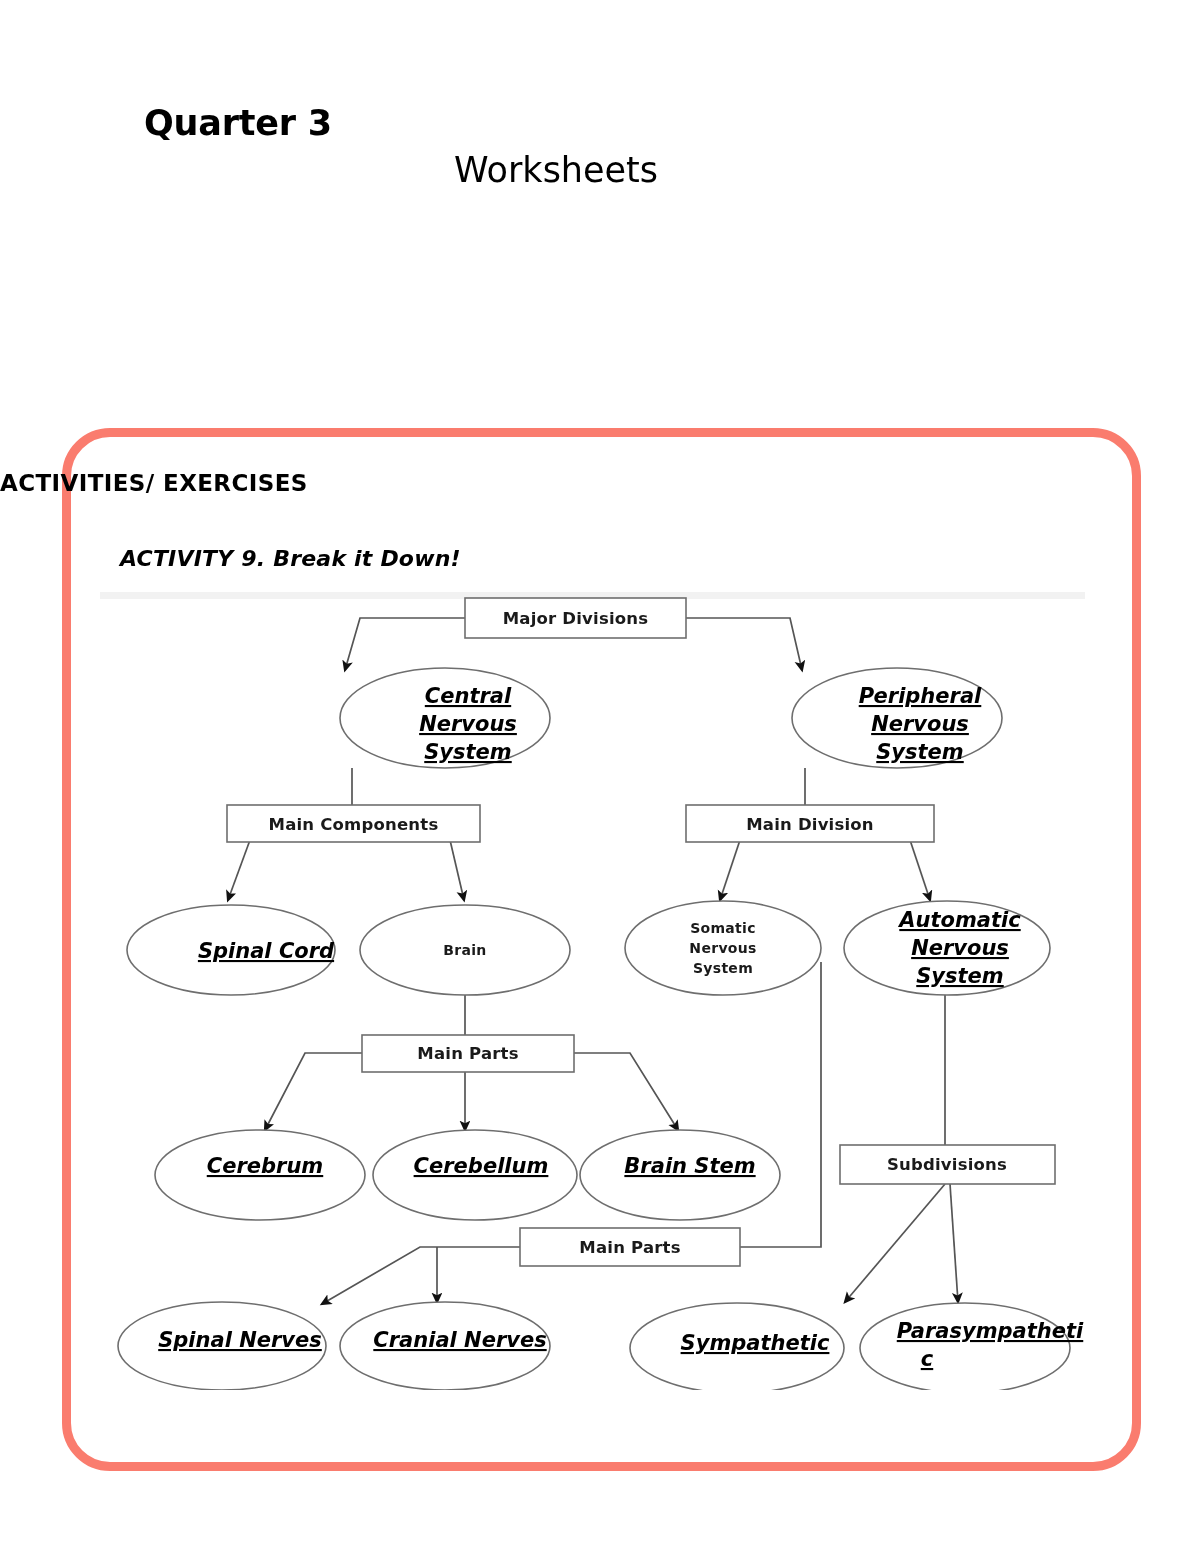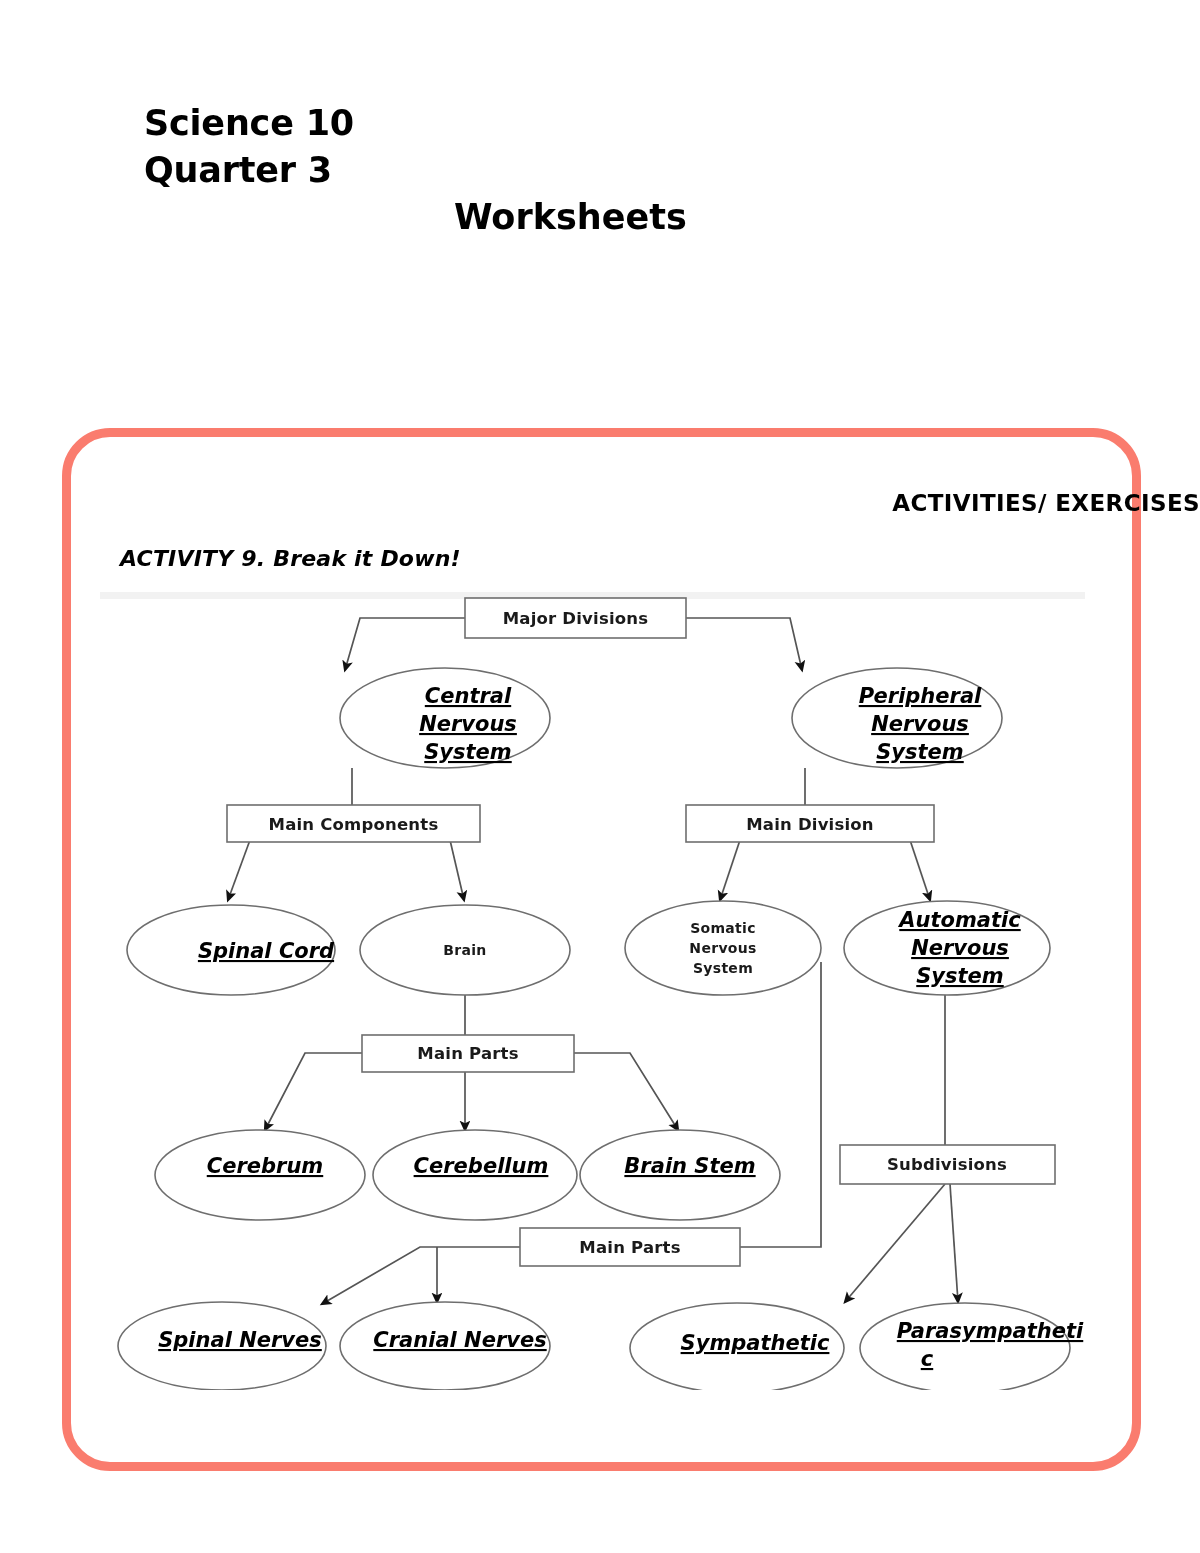--- a/index.html
+++ b/index.html
@@ -27,21 +27,21 @@
   .hdr-line {
     font-family: "DejaVu Sans", "Liberation Sans", sans-serif;
     font-weight: bold;
     font-size: 35px;
     line-height: 47px;
     letter-spacing: -0.2px;
     white-space: pre;
   }
   .hdr-sub {
     font-family: "DejaVu Sans", "Liberation Sans", sans-serif;
-    font-weight: bold;
+    font-weight: normal;
     font-size: 35px;
     line-height: 47px;
     padding-left: 310px;
     white-space: pre;
   }
 
   
   #activity-frame {
     position: absolute;
     left: 62px;
@@ -51,23 +51,23 @@
     border: 9px solid #fa7c6e;
     border-radius: 48px;
     box-sizing: border-box;
     background: transparent;
   }
 
   
   #activities-heading {
     position: absolute;
     left: 0;
-    top: 490px;
+    top: 470px;
     width: 1200px;
-    text-align: right;
+    text-align: left;
     font-family: "DejaVu Sans", "Liberation Sans", sans-serif;
     font-weight: bold;
     font-size: 23px;
     letter-spacing: 0.4px;
   }
   #activity-title {
     position: absolute;
     left: 120px;
     top: 546px;
     font-family: "DejaVu Sans", "Liberation Sans", sans-serif;
@@ -124,21 +124,20 @@
     stroke-width: 1.7;
   }
   .top-band {
     fill: #f2f2f2;
   }
 </style>
 </head>
 <body>
 
 <div id="page-header">
-  <div class="hdr-line">Science 10</div>
   <div class="hdr-line">Quarter 3</div>
   <div class="hdr-sub">Worksheets</div>
 </div>
 
 <div id="activity-frame" style="border-color: rgb(250, 124, 110);"></div>
 
 <div id="activities-heading">ACTIVITIES/ EXERCISES</div>
 <div id="activity-title">ACTIVITY 9. Break it Down!</div>
 
 <div id="concept-map">

